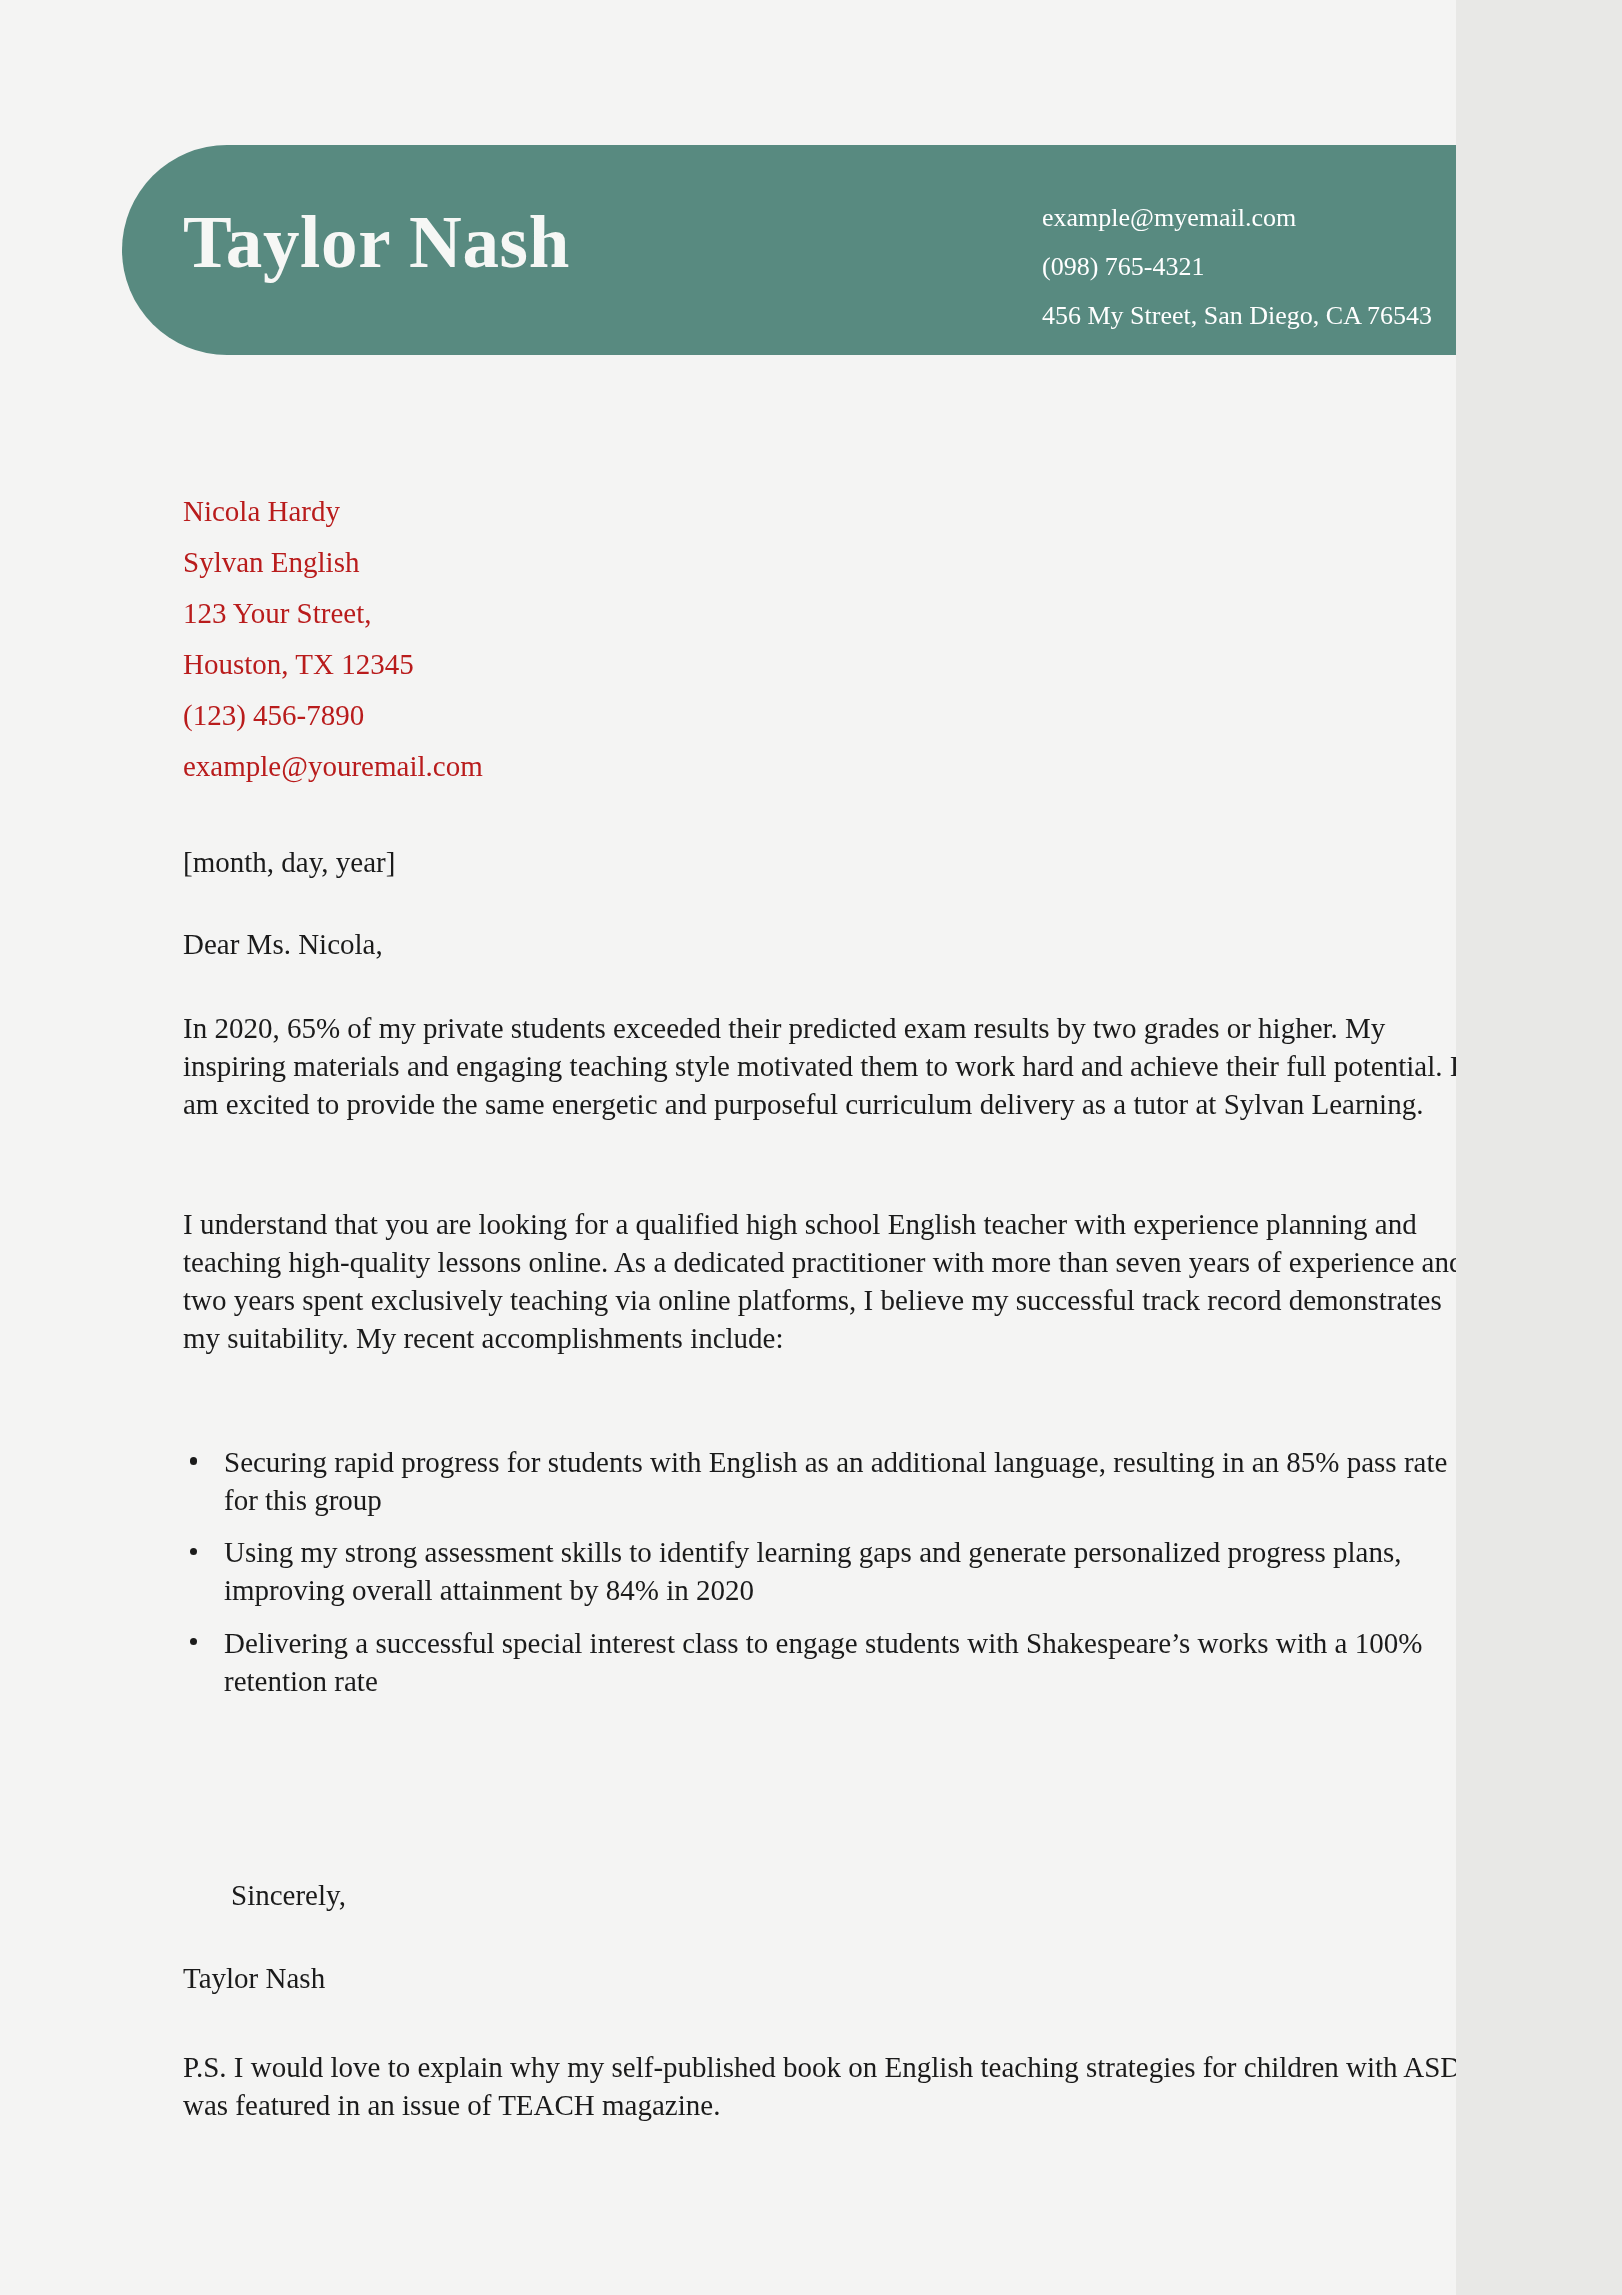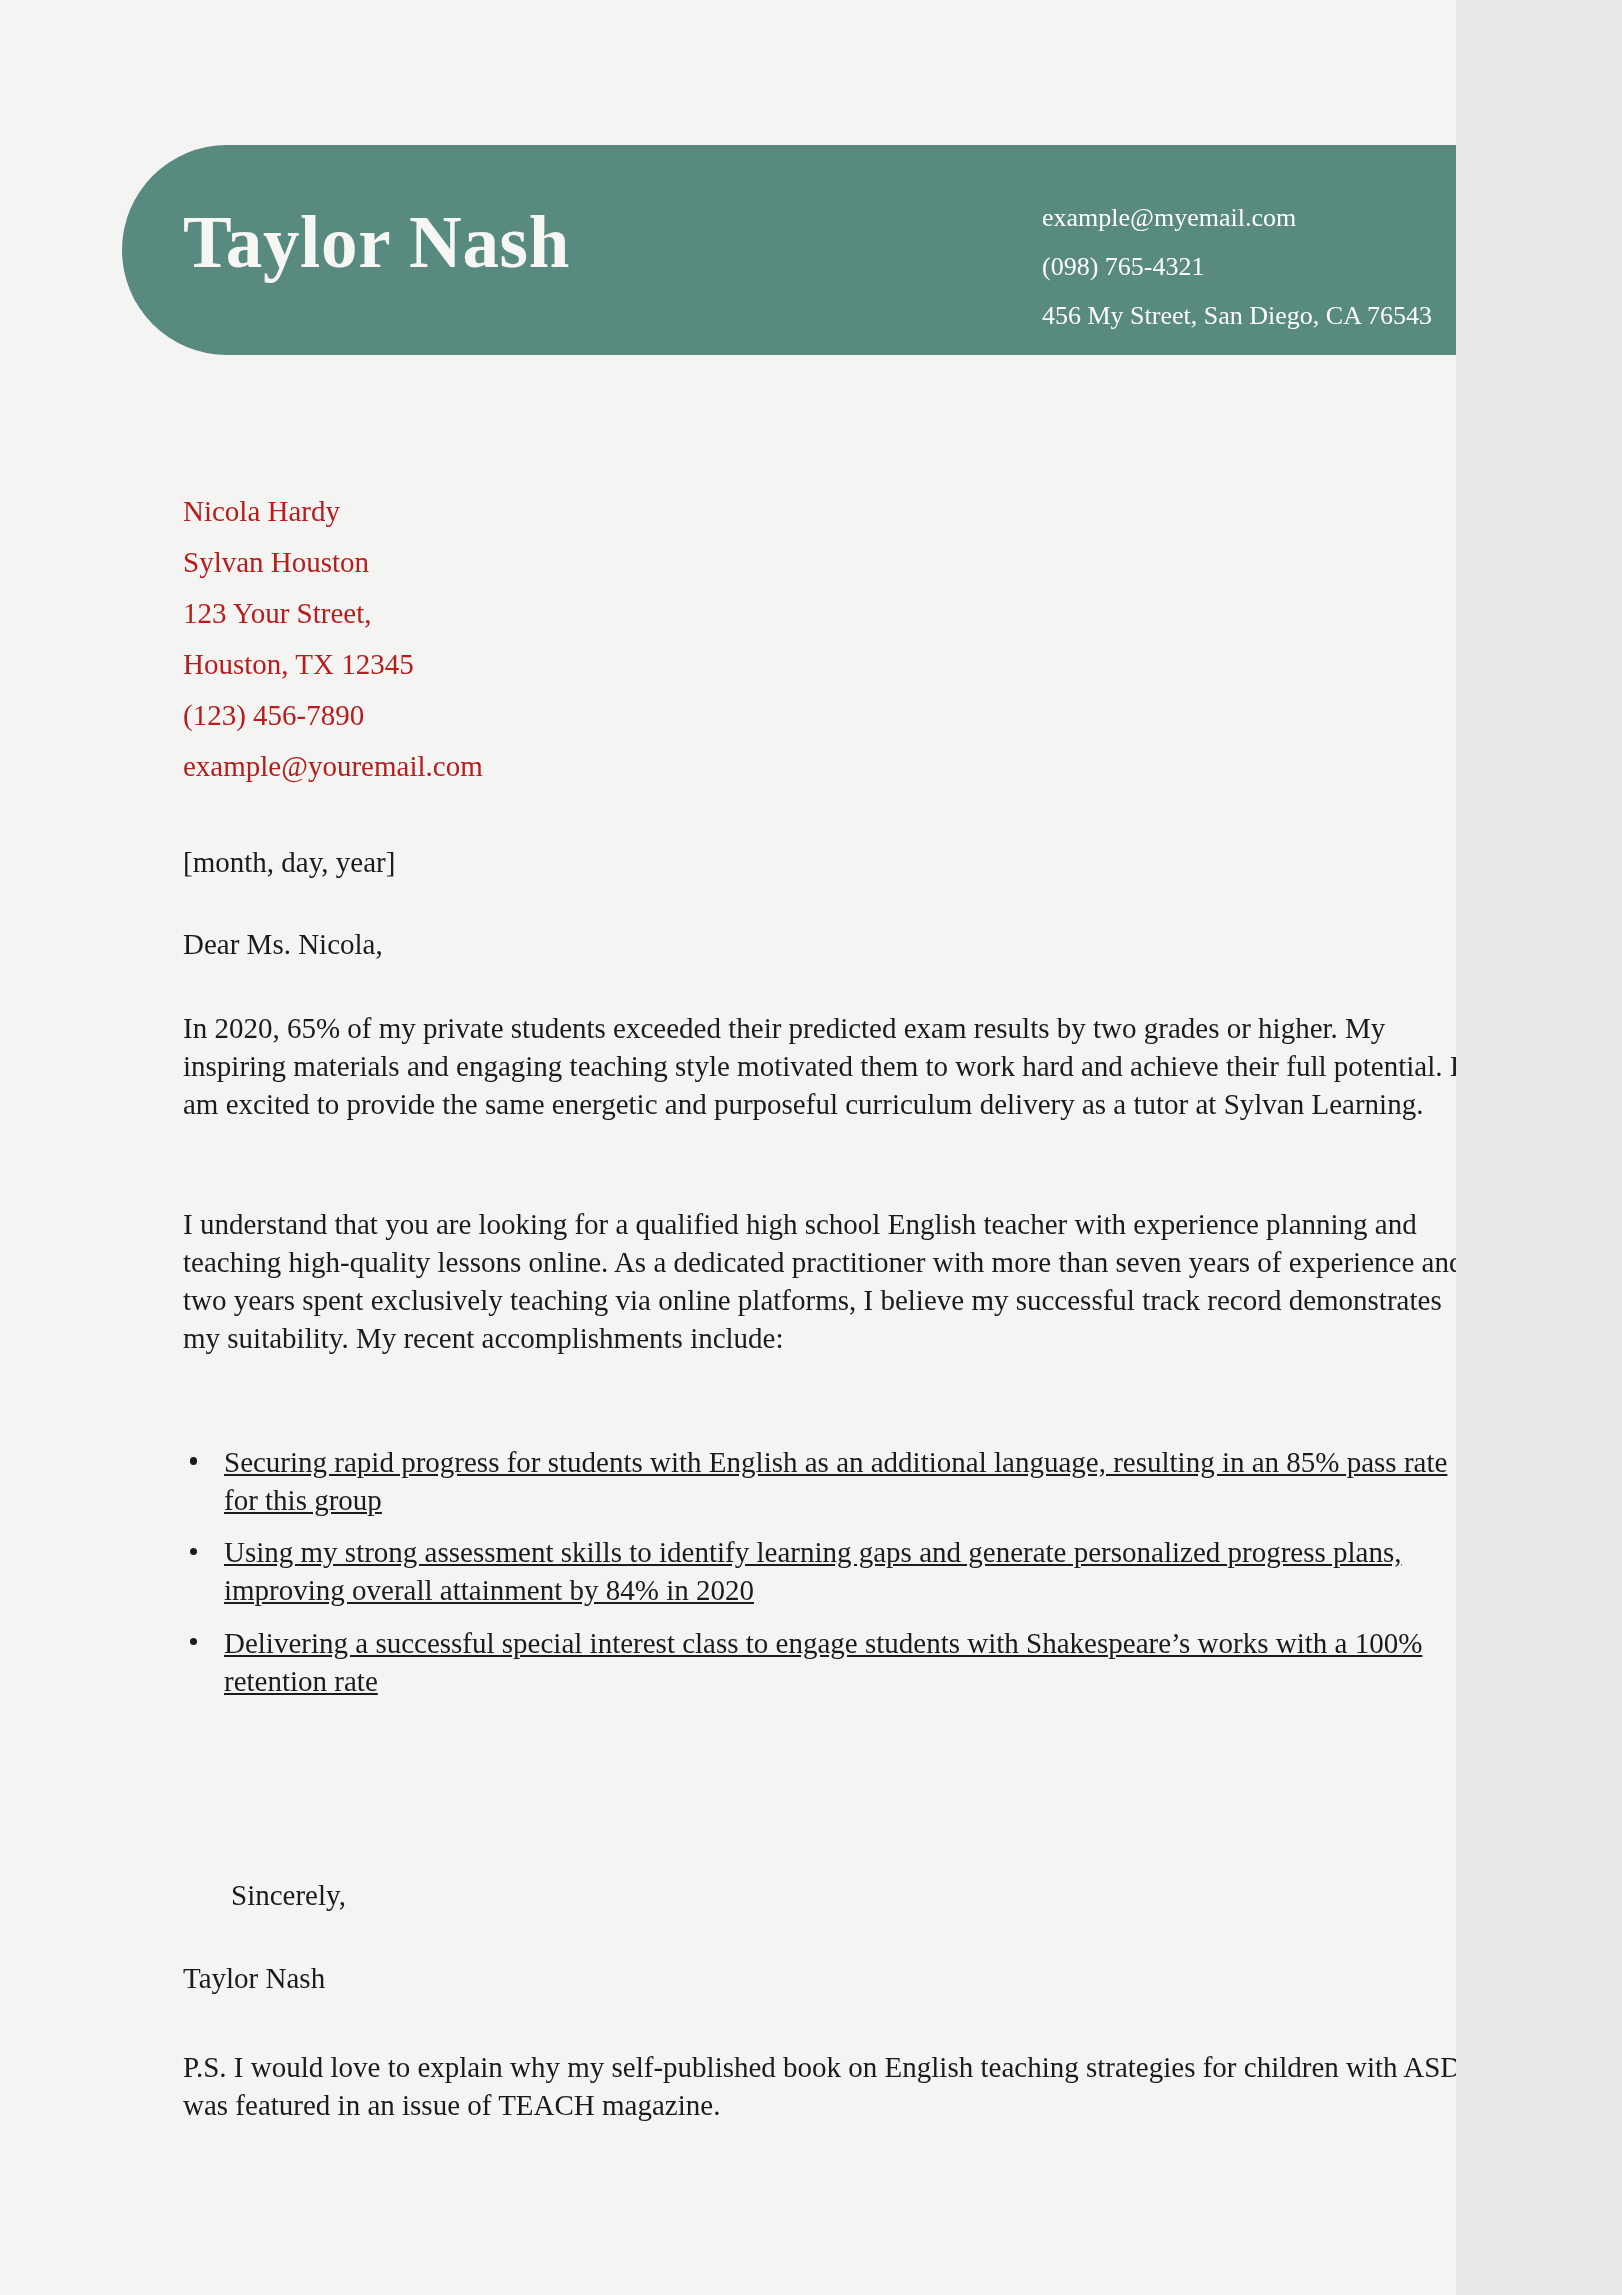--- a/index.html
+++ b/index.html
@@ -85,21 +85,20 @@
     margin: 0;
     padding: 0;
     list-style: none;
     font-size: 29px;
     line-height: 38px;
   }
   ul.bullets li {
     position: relative;
     padding-left: 41px;
     margin-bottom: 14.4px;
-    text-decoration: underline;
   }
   ul.bullets li .dot {
     position: absolute;
     left: 6.5px;
     top: 14.4px;
     width: 7.2px;
     height: 7.2px;
     border-radius: 50%;
     background: #1b1b1b;
   }
@@ -113,21 +112,21 @@
     <div class="band-name">Taylor Nash</div>
     <div class="band-contact">
       <div>example@myemail.com</div>
       <div>(098) 765-4321</div>
       <div>456 My Street, San Diego, CA 76543</div>
     </div>
   </div>
 
   <div class="recipient">
     <div>Nicola Hardy</div>
-    <div>Sylvan Houston</div>
+    <div>Sylvan English</div>
     <div>123 Your Street,</div>
     <div>Houston, TX 12345</div>
     <div>(123) 456-7890</div>
     <div>example@youremail.com</div>
   </div>
 
   <div class="block date">[month, day, year]</div>
 
   <div class="block salutation">Dear Ms. Nicola,</div>
 

